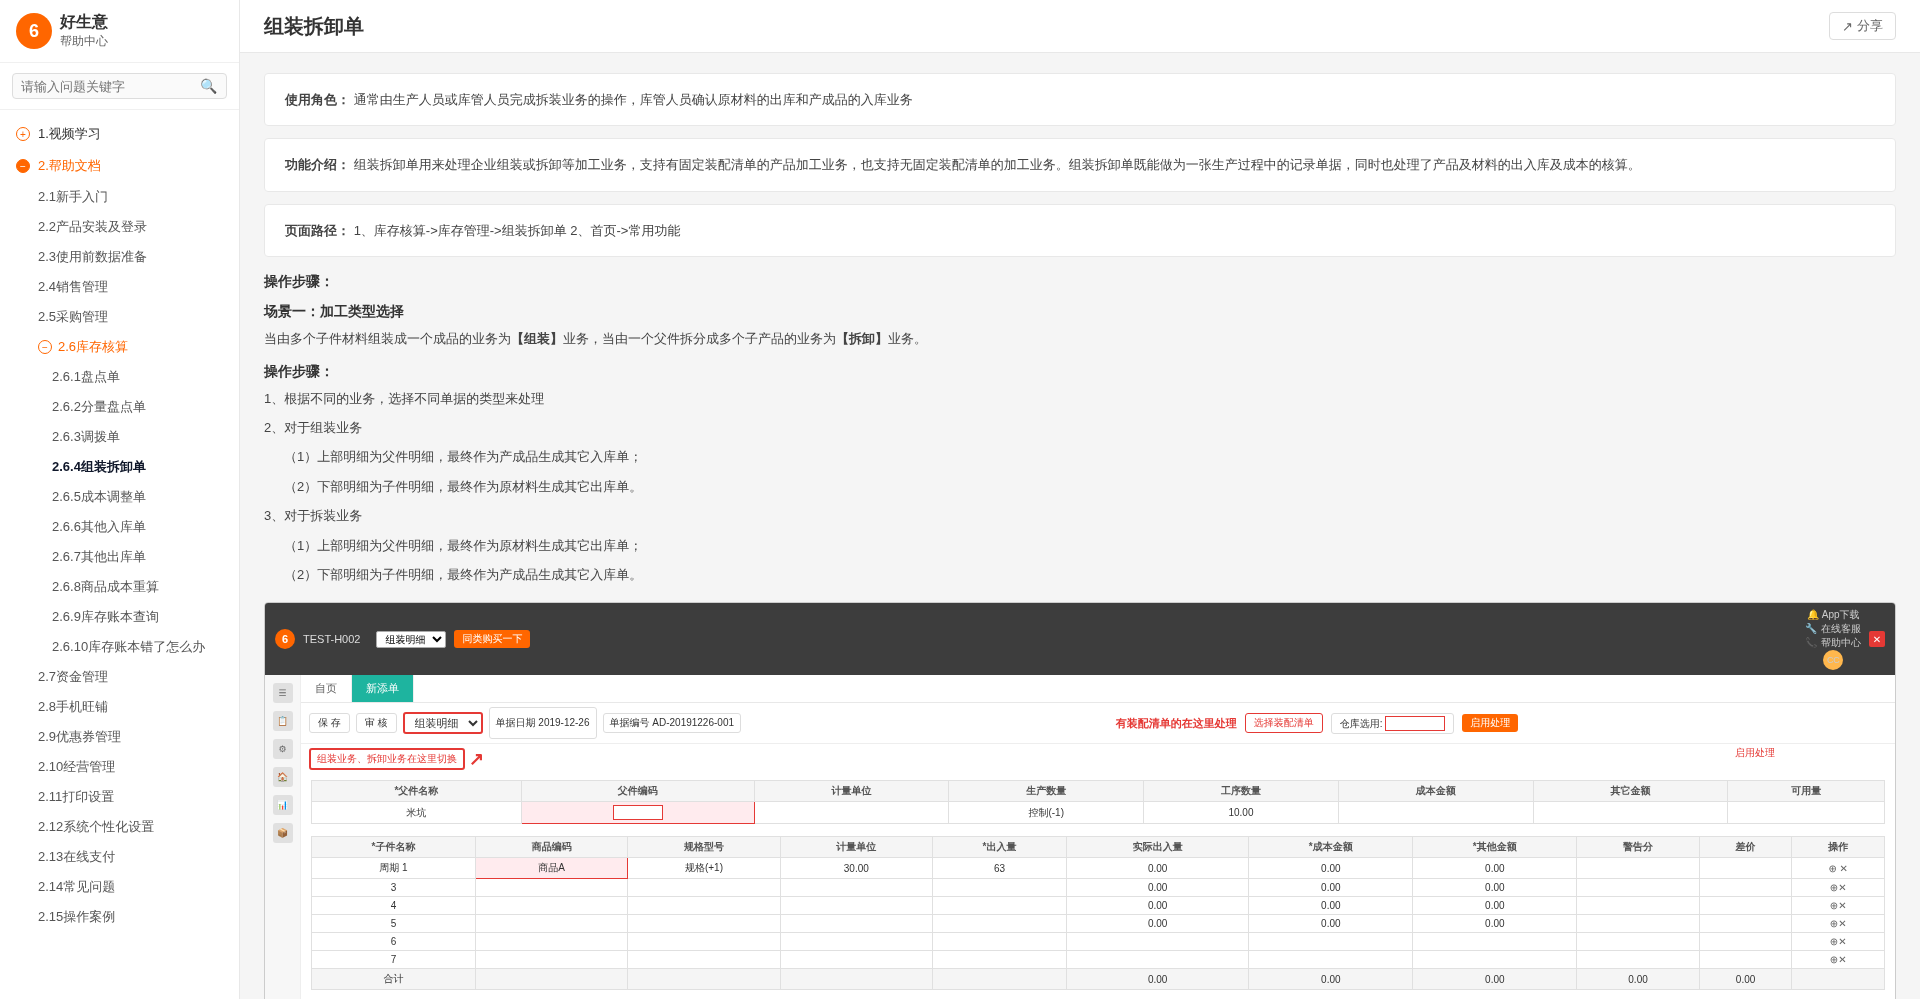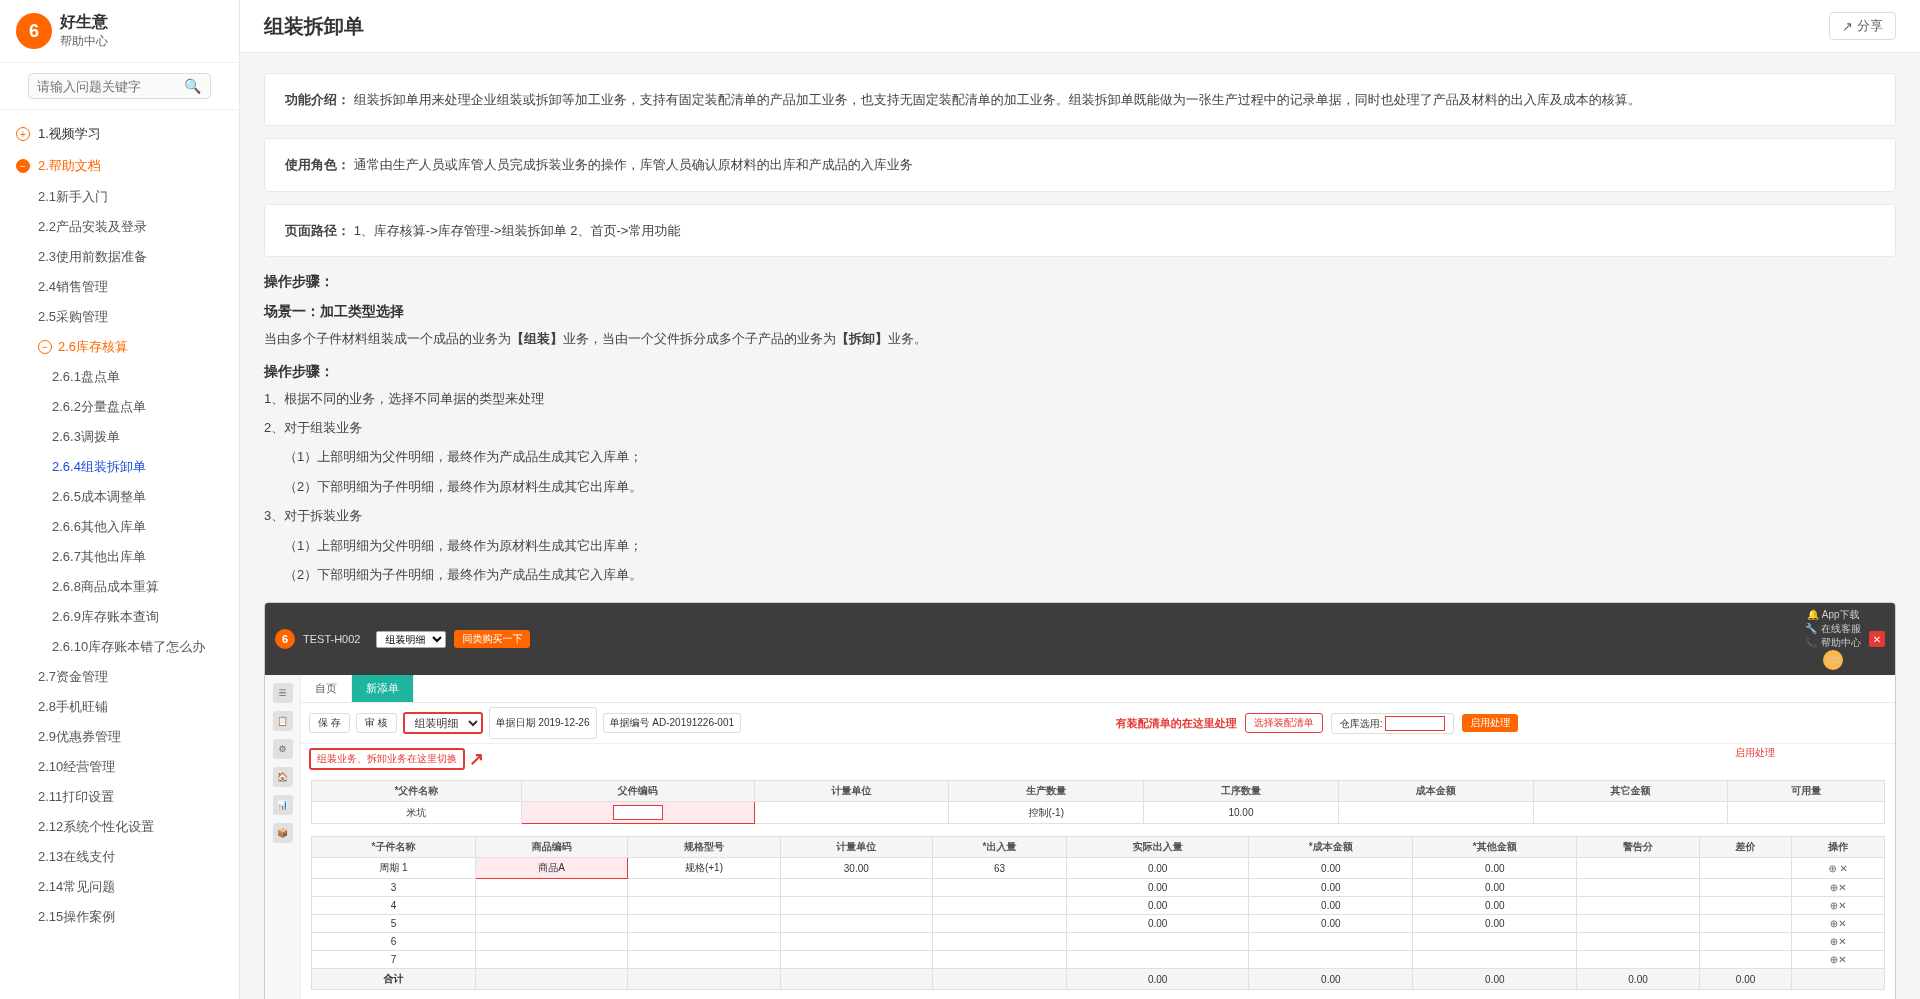--- a/index.html
+++ b/index.html
@@ -29,21 +29,21 @@
       border-radius: 50%;
       display: flex; align-items: center; justify-content: center;
       color: #fff; font-weight: bold; font-size: 18px;
       margin-right: 8px;
       flex-shrink: 0;
     }
     .logo-text { font-size: 16px; font-weight: bold; color: #333; }
     .logo-sub { font-size: 12px; color: #666; }
 
     #search-box {
-      padding: 10px 28px;
+      padding: 10px 12px;
       border-bottom: 1px solid #f0f0f0;
     }
     .search-input-wrap {
       display: flex;
       align-items: center;
       border: 1px solid #ddd;
       border-radius: 4px;
       padding: 4px 8px;
       background: #fafafa;
     }
@@ -85,21 +85,21 @@
     .nav-section-children { padding-left: 0; }
     .nav-child-item {
       padding: 6px 16px 6px 38px;
       font-size: 13px; color: #555; cursor: pointer;
     }
     .nav-child-item.active { color: #ff6600; }
     .nav-sub-item {
       padding: 6px 16px 6px 52px;
       font-size: 13px; color: #555; cursor: pointer;
     }
-    .nav-sub-item.active { color: #1d4ed8; font-weight: normal; }
+    .nav-sub-item.active { color: #0f172a; font-weight: bold; }
 
     
     #main {
       flex: 1;
       display: flex;
       flex-direction: column;
       overflow: hidden;
       background: #f5f5f5;
     }
     #top-bar {
@@ -348,27 +348,27 @@
     <span id="page-title-text">组装拆卸单</span>
     <div id="share-btn">
       <span>↗</span>
       <span>分享</span>
     </div>
   </div>
 
   <div id="content-area">
 
     <div class="info-block">
+      <span class="bold">使用角色：</span>
+      <span>通常由生产人员或库管人员完成拆装业务的操作，库管人员确认原材料的出库和产成品的入库业务</span>
+    </div>
+
+    <div class="info-block">
       <span class="bold">功能介绍：</span>
       <span>组装拆卸单用来处理企业组装或拆卸等加工业务，支持有固定装配清单的产品加工业务，也支持无固定装配清单的加工业务。组装拆卸单既能做为一张生产过程中的记录单据，同时也处理了产品及材料的出入库及成本的核算。</span>
-    </div>
-
-    <div class="info-block">
-      <span class="bold">使用角色：</span>
-      <span>通常由生产人员或库管人员完成拆装业务的操作，库管人员确认原材料的出库和产成品的入库业务</span>
     </div>
 
     <div class="info-block">
       <span class="bold">页面路径：</span>
       <span>1、库存核算-&gt;库存管理-&gt;组装拆卸单 2、首页-&gt;常用功能</span>
     </div>
 
     <div class="section-title">操作步骤：</div>
     <div class="section-sub">场景一：加工类型选择</div>
     <div class="step-text">
@@ -579,21 +579,21 @@
                   <td></td>
                     <td></td>
                     <td></td>
                   <td></td>
                     <td></td>
                   <td><span style="cursor:pointer;color:#666;">⊕</span><span style="cursor:pointer;color:#666;">✕</span></td>
                 </tr>
               </tbody>
               <tfoot>
                 <tr style="background:#f5f5f5;">
-                  <td style="font-weight:bold;margin-top:19px;">合计</td>
+                  <td style="font-weight:normal;margin-top:19px;">合计</td>
                   <td></td>
                     <td></td>
                     <td></td>
                     <td></td>
                   <td>0.00</td>
                   <td>0.00</td>
                   <td>0.00</td>
                   <td>0.00</td>
                   <td>0.00</td>
                   <td></td>

